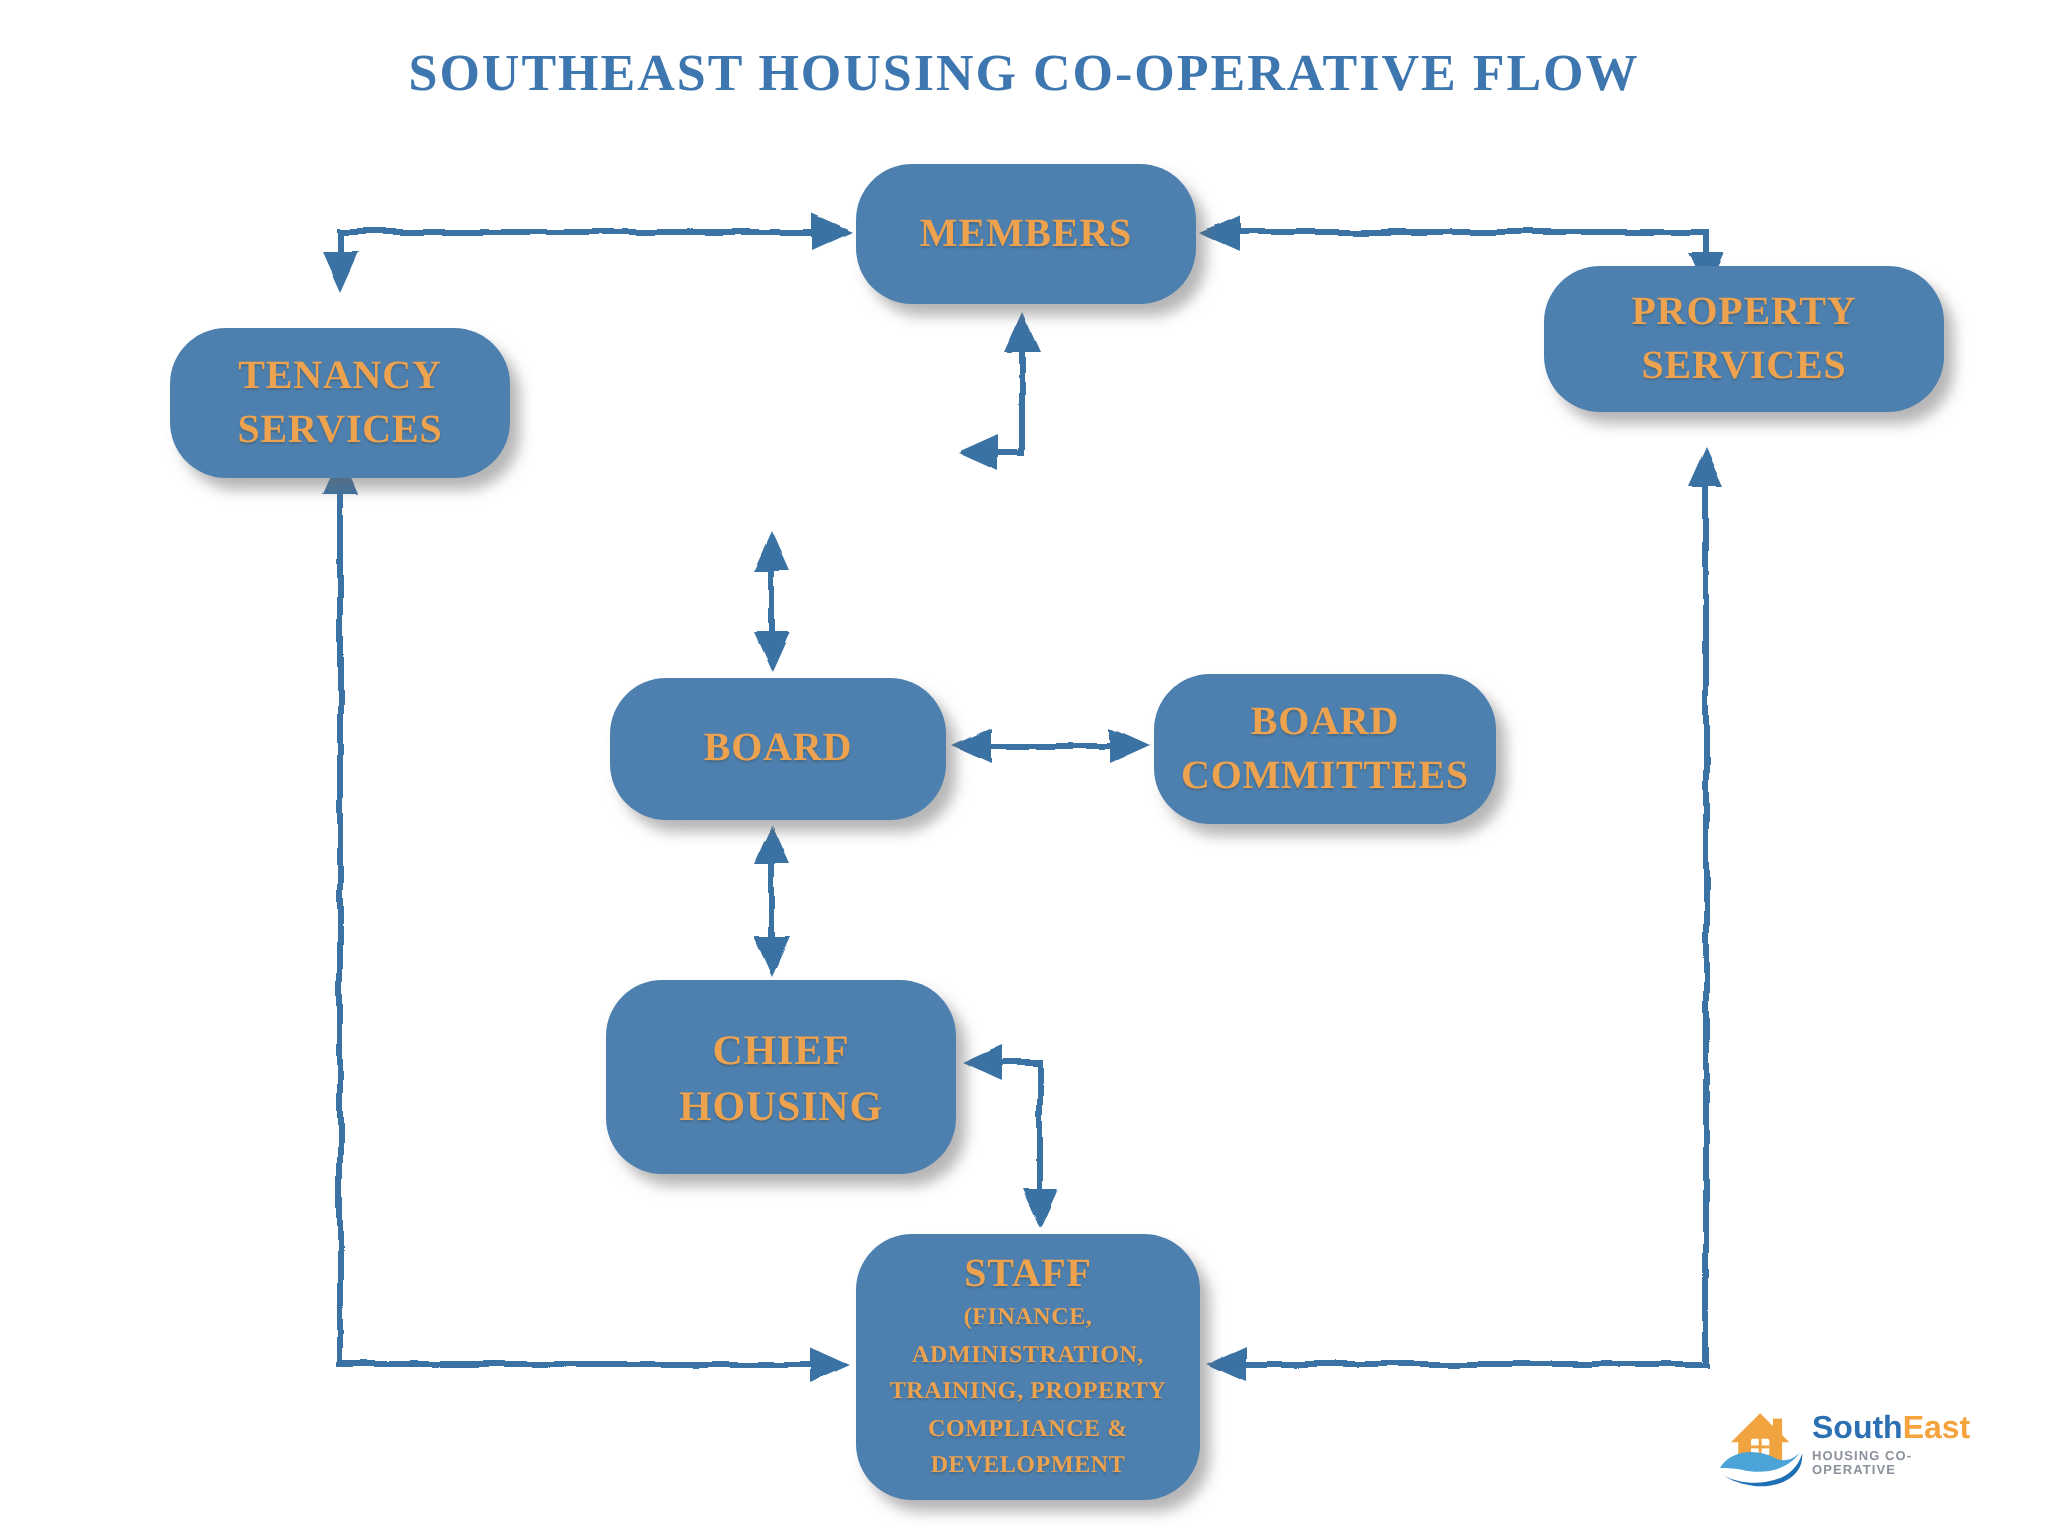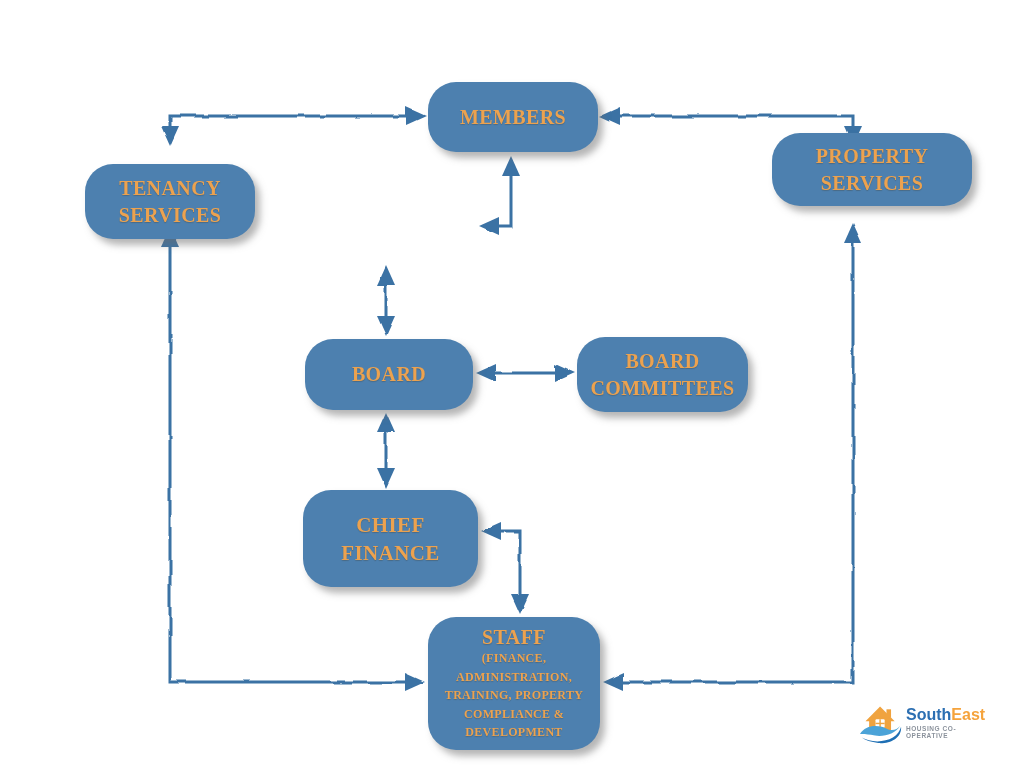--- a/index.html
+++ b/index.html
@@ -66,20 +66,21 @@
   .logo-brand{font-size:16px;font-weight:bold;line-height:16px;}
   .logo-brand .b1{color:var(--logo-blue);}
   .logo-brand .b2{color:var(--logo-orange);text-align:center;}
   .logo-tagline{font-size:6.5px;font-weight:bold;color:var(--logo-gray);letter-spacing:0.55px;margin-top:2px;}
 </style>
 </head>
 <body>
 
 <div class="canvas">
 
+  <h1 class="title">SOUTHEAST HOUSING CO-OPERATIVE FLOW</h1>
 
   <svg class="edges" viewBox="0 0 1024 768">
     <defs>
       <filter id="rough" x="-5%" y="-5%" width="110%" height="110%">
         <feTurbulence type="fractalNoise" baseFrequency="0.045" numOctaves="2" seed="7" result="n"></feTurbulence>
         <feDisplacementMap in="SourceGraphic" in2="n" scale="3.5" xChannelSelector="R" yChannelSelector="G"></feDisplacementMap>
       </filter>
     </defs>
     <g filter="url(#rough)">
 
@@ -158,21 +159,21 @@
     <div>BOARD</div>
   </div>
 
   <div class="node node-committees">
     <div>BOARD</div>
     <div>COMMITTEES</div>
   </div>
 
   <div class="node node-ceo">
     <div>CHIEF</div>
-    <div>FINANCE</div>
+    <div>HOUSING</div>
   </div>
 
   <div class="node node-staff">
     <div class="staff-title">STAFF</div>
     <div class="staff-detail">(FINANCE,</div>
     <div class="staff-detail">ADMINISTRATION,</div>
     <div class="staff-detail">TRAINING, PROPERTY</div>
     <div class="staff-detail">COMPLIANCE &amp;</div>
     <div class="staff-detail">DEVELOPMENT</div>
   </div>

